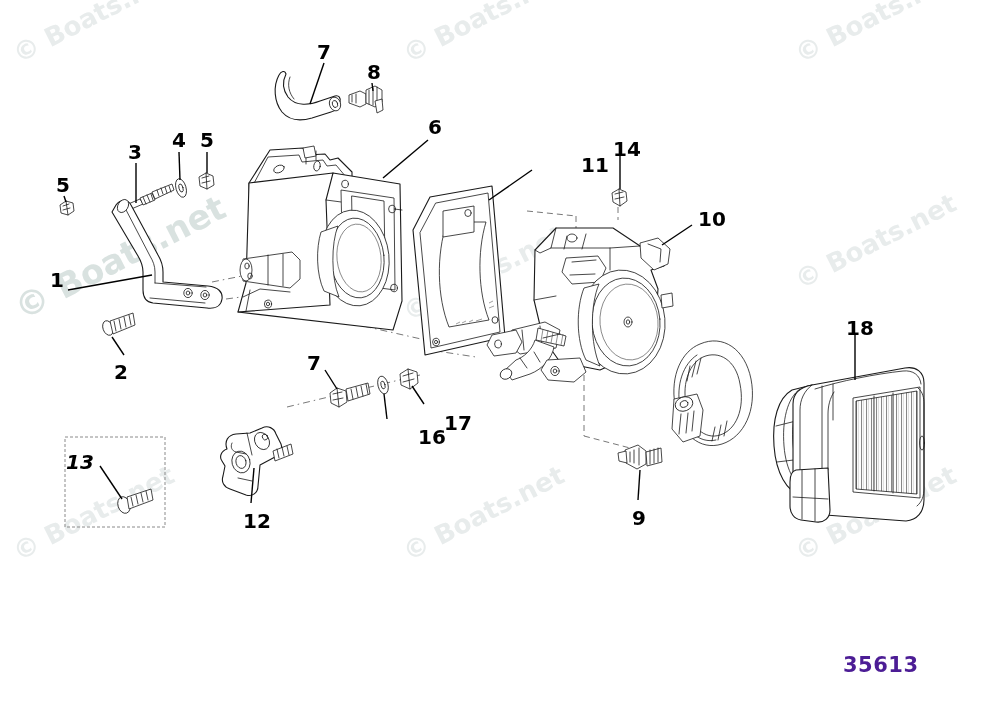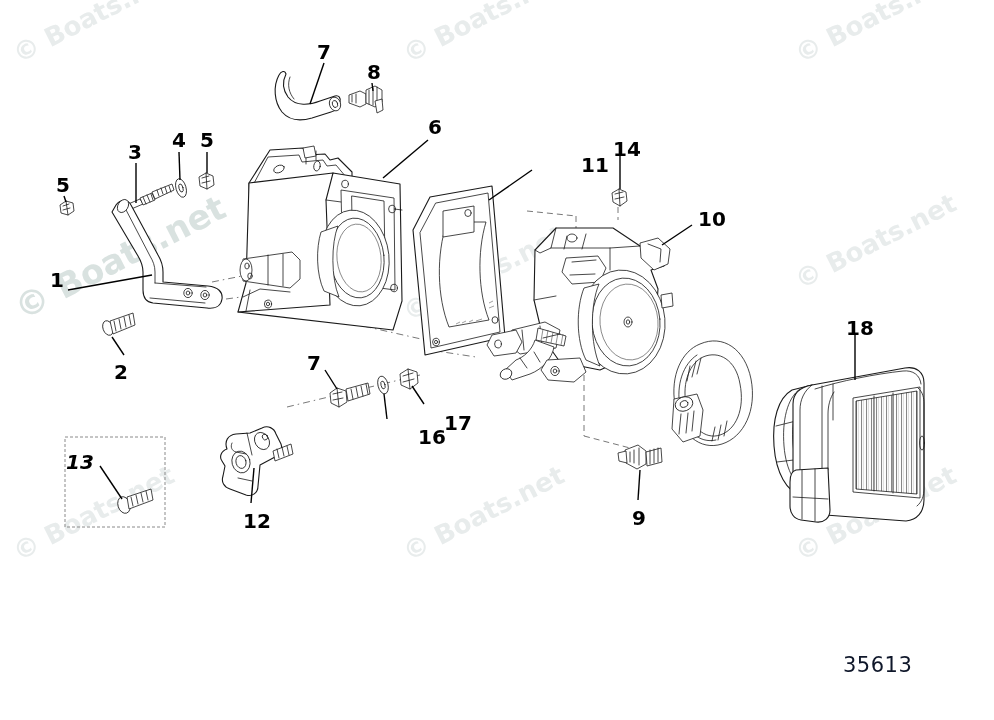--- a/index.html
+++ b/index.html
@@ -55,23 +55,23 @@
     font-weight: bold;
     font-size: 20px;
     color: #000000;
     line-height: 1;
     white-space: nowrap;
   }
   #diagram-number {
     position: absolute;
     z-index: 4;
     font-family: "DejaVu Sans", sans-serif;
-    font-weight: normal;
+    font-weight: bold;
     font-size: 21px;
-    color: #0f172a;
+    color: #4c1d95;
     letter-spacing: 0.5px;
   }
 </style>
 </head>
 <body>
 
 <div id="page">
 
   <div id="watermarks">
       <div class="wm wm-strong" style="left: 8px; top: 292px;">© Boats.net</div>

